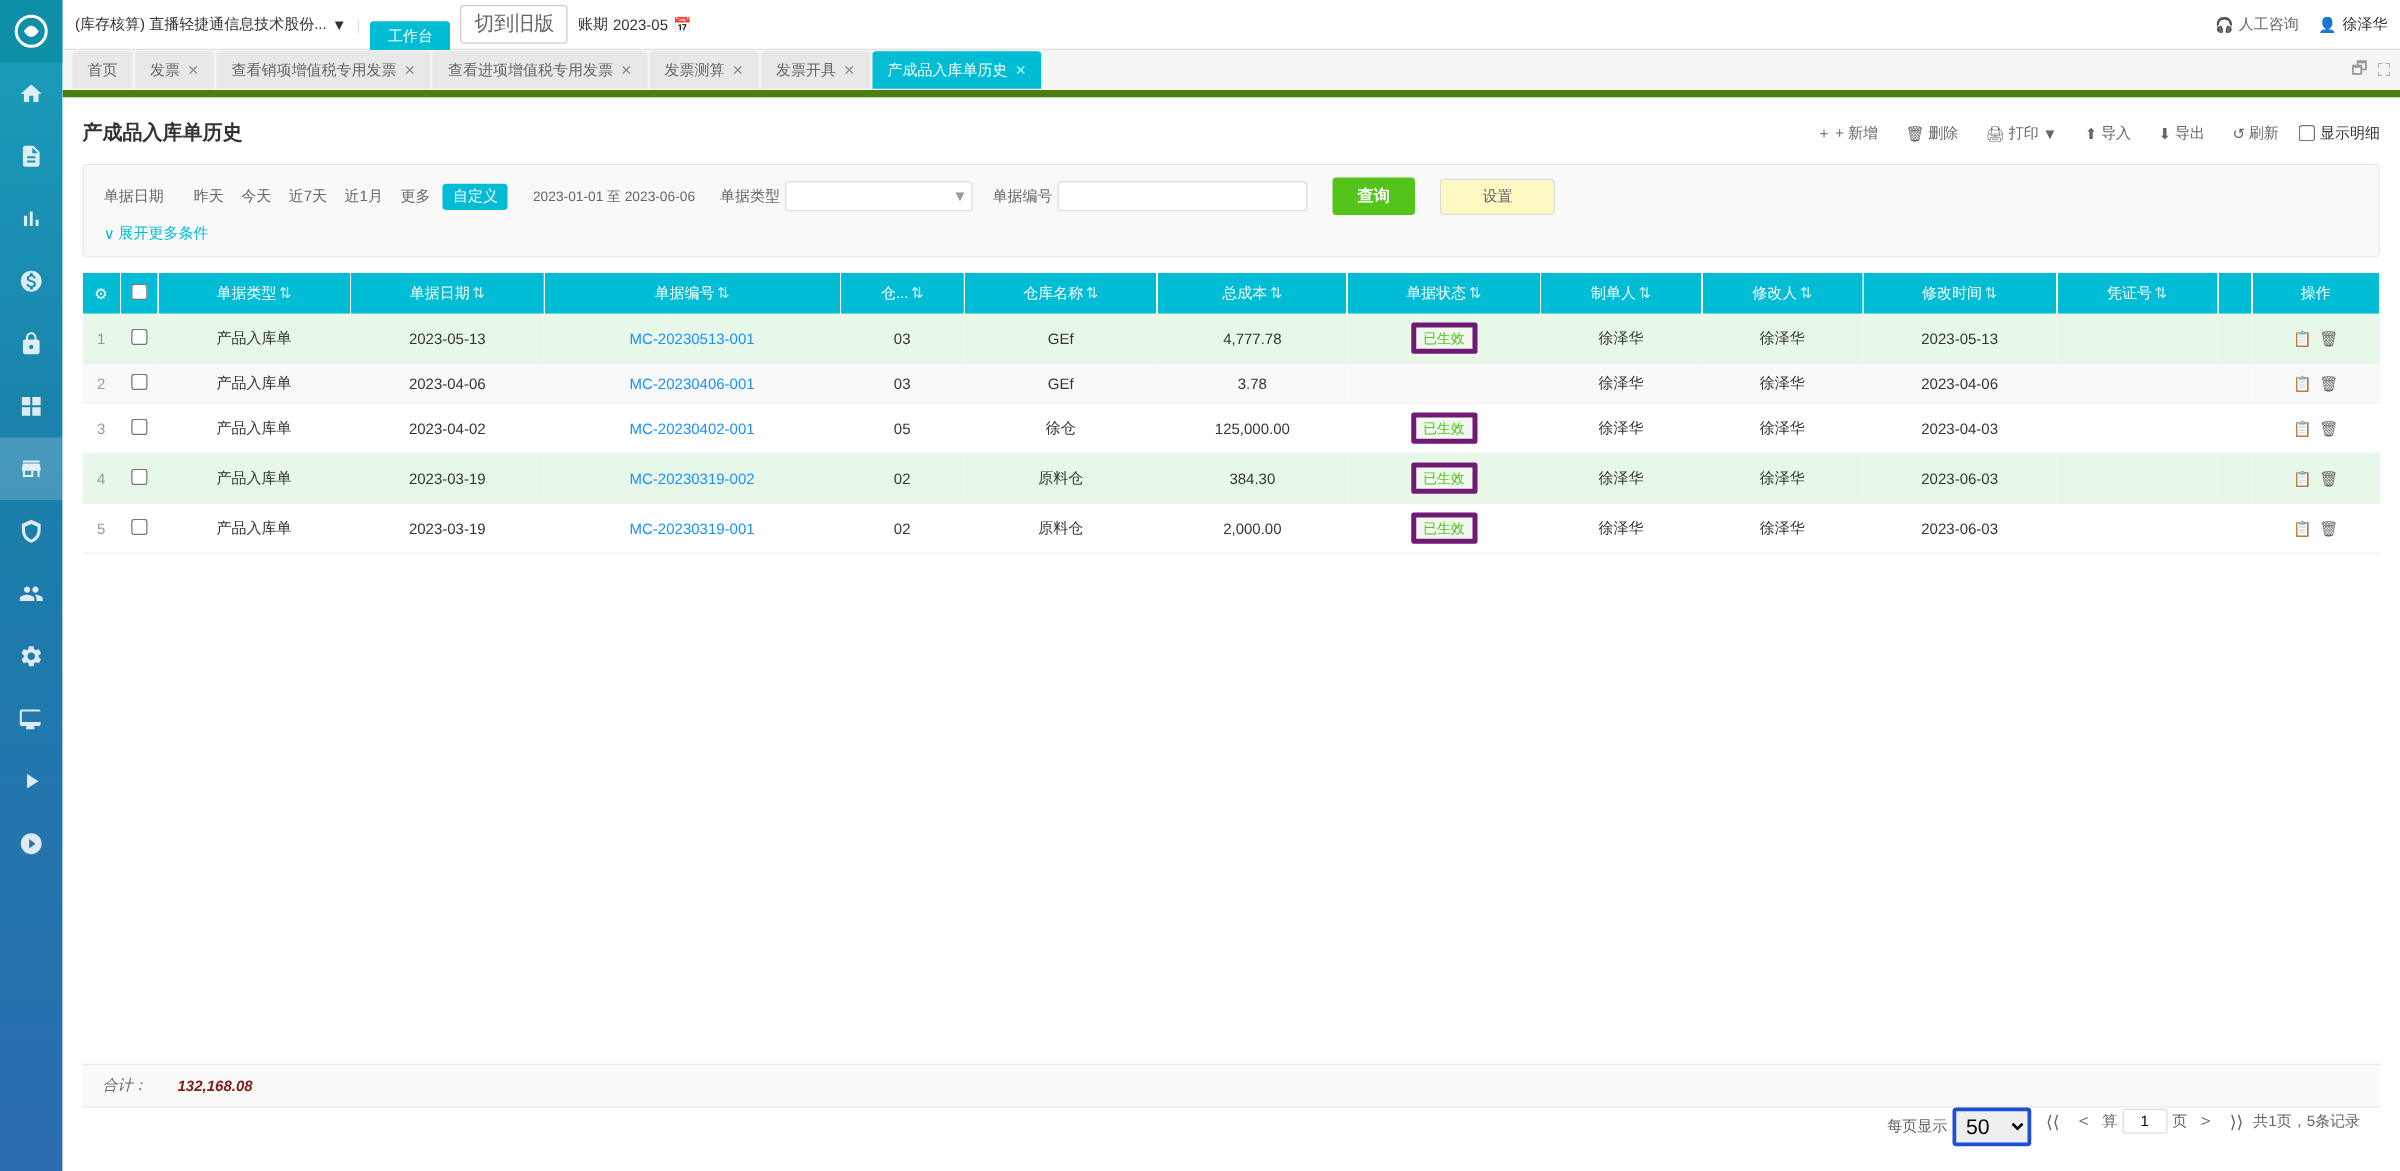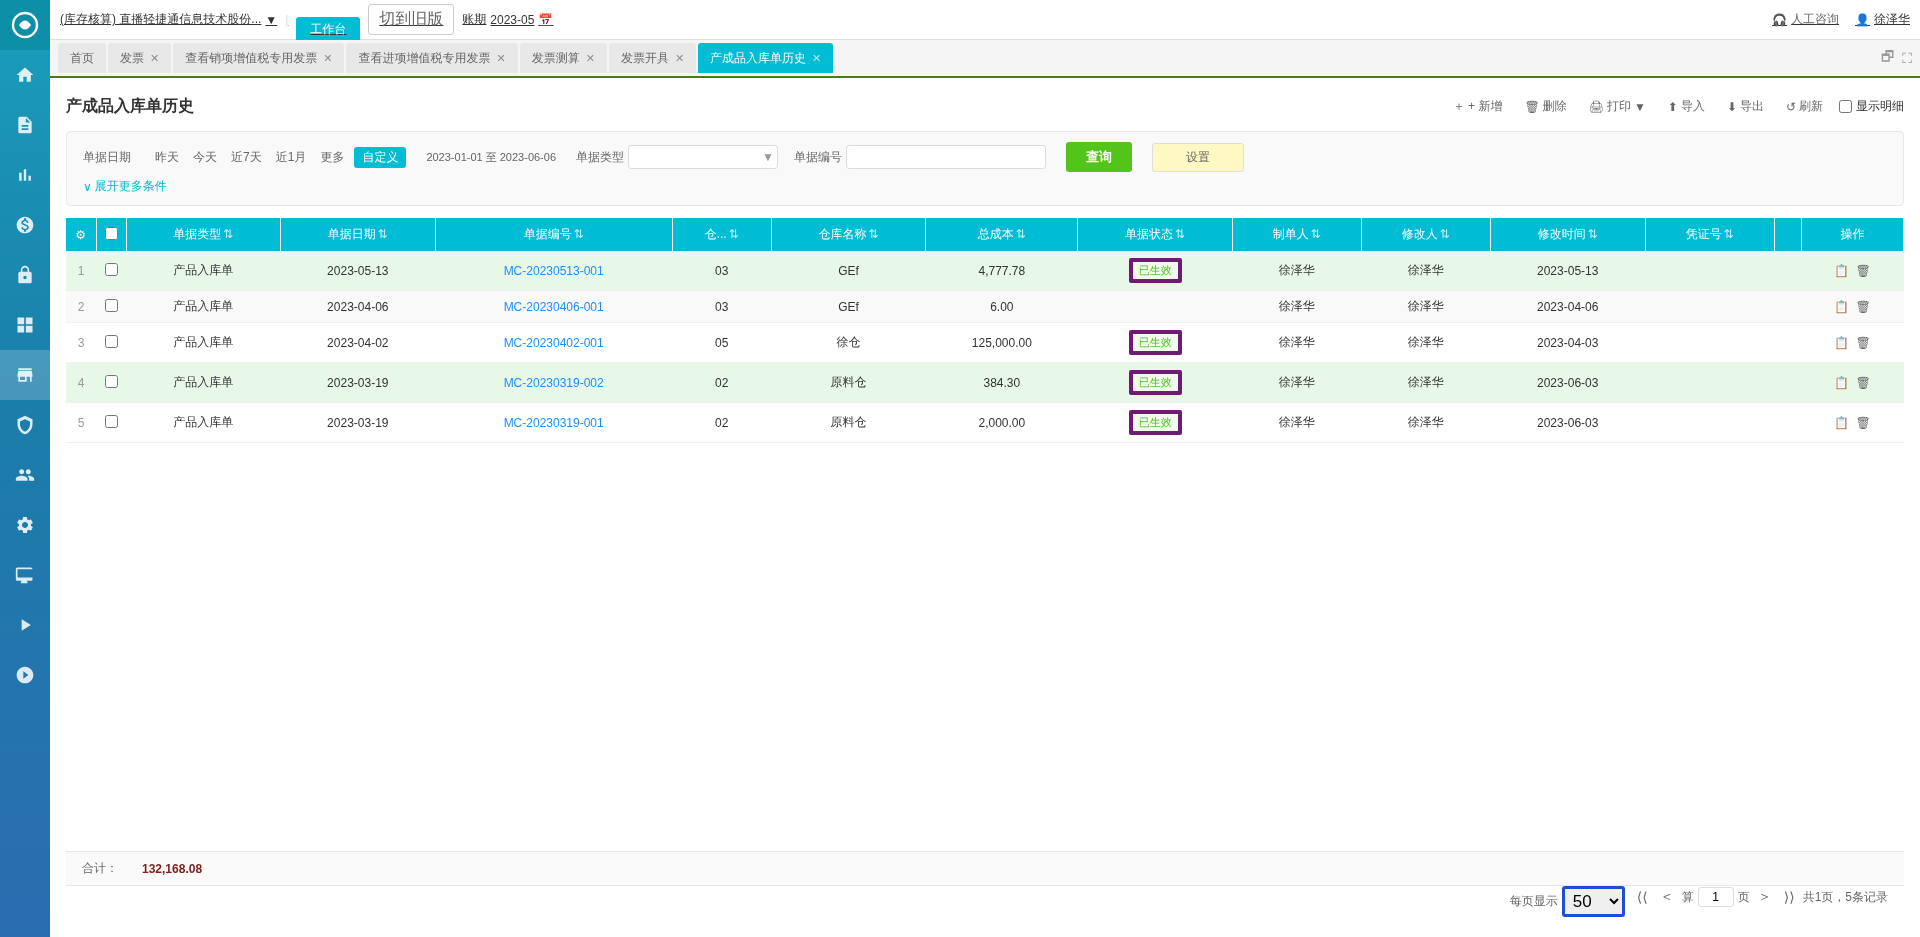--- a/index.html
+++ b/index.html
@@ -13,32 +13,32 @@
     .sidebar-logo { width: 50px; height: 50px; background: #0e8fa8; display: flex; align-items: center; justify-content: center; }
     .sidebar-logo svg { width: 30px; height: 30px; fill: white; }
     .sidebar-item { width: 50px; height: 50px; display: flex; align-items: center; justify-content: center; cursor: pointer; color: rgba(255,255,255,0.8); position: relative; }
     .sidebar-item.active { background: rgba(255,255,255,0.2); }
     .sidebar-item svg { width: 20px; height: 20px; fill: rgba(255,255,255,0.85); }
 
     
     .main-content { flex: 1; display: flex; flex-direction: column; overflow: hidden; }
 
     
-    .top-bar { height: 40px; background: white; display: flex; align-items: center; padding: 0 10px; border-bottom: 1px solid #e0e0e0; justify-content: space-between; text-decoration: underline; }
+    .top-bar { height: 40px; background: white; display: flex; align-items: center; padding: 0 10px; border-bottom: 1px solid #e0e0e0; justify-content: space-between; }
     .top-bar-left { display: flex; align-items: center; gap: 8px; }
     .company-selector { display: flex; align-items: center; gap: 4px; color: #333; font-size: 12px; max-width: 220px; }
     .btn-workbench { background: #00bcd4; color: white; border: none; padding: 4px 14px; border-radius: 3px; cursor: pointer; font-size: 12px; margin-top: 20px; }
     .btn-old-version { background: white; color: #666; border: 1px solid #ccc; padding: 4px 10px; border-radius: 3px; cursor: pointer; font-size: 16px; }
     .period-info { display: flex; align-items: center; gap: 4px; color: #333; font-size: 12px; }
     .top-bar-right { display: flex; align-items: center; gap: 16px; }
     .user-service { display: flex; align-items: center; gap: 4px; color: #666; font-size: 12px; cursor: pointer; }
     .user-avatar { display: flex; align-items: center; gap: 4px; color: #333; font-size: 12px; cursor: pointer; }
 
     
-    .tab-bar { height: 38px; background: #f5f5f5; display: flex; align-items: center; padding: 0 8px; border-bottom: 2px solid #4d7c0f; gap: 2px; }
+    .tab-bar { height: 38px; background: #f5f5f5; display: flex; align-items: center; padding: 0 8px; border-bottom: 6px solid #4d7c0f; gap: 2px; }
     .tab { display: flex; align-items: center; gap: 4px; padding: 0 12px; height: 30px; border-radius: 3px 3px 0 0; cursor: pointer; font-size: 12px; color: #666; background: #e8e8e8; white-space: nowrap; }
     .tab.active { background: #00bcd4; color: white; }
     .tab .close-icon { color: inherit; opacity: 0.7; font-size: 11px; margin-left: 2px; }
     .tab-window-controls { margin-left: auto; display: flex; gap: 8px; align-items: center; }
     .win-ctrl { cursor: pointer; color: #999; font-size: 14px; }
 
     
     .page-content { flex: 1; background: white; padding: 16px; overflow: auto; display: flex; flex-direction: column; }
 
     
@@ -77,21 +77,21 @@
     tbody td { padding: 7px 6px; text-align: center; white-space: nowrap; }
     tbody td.link { color: #1890ff; cursor: pointer; text-decoration: none; }
     .status-badge { display: inline-block; padding: 1px 6px; border-radius: 2px; font-size: 11px; background: #f0f8f0; color: #52c41a; border: 4px solid #701a75; }
     .row-num { color: #999; }
     .checkbox-cell { width: 30px; }
     .ops-cell { display: flex; align-items: center; justify-content: center; gap: 6px; }
     .op-icon { cursor: pointer; color: #666; }
     .settings-col { width: 30px; }
 
     
-    .table-footer { border-top: 1px solid #e8e8e8; padding: 8px 16px; display: flex; align-items: center; background: #fafafa; }
+    .table-footer { border-top: 1px solid #e8e8e8; padding: 8px 16px; display: flex; align-items: center; background: #fafafa; font-style: italic; }
     .footer-total-label { color: #666; min-width: 60px; }
     .footer-total-value { color: #7f1d1d; font-weight: bold; flex: 1; }
 
     
     .pagination-bar { height: 36px; background: white; border-top: 1px solid #e8e8e8; display: flex; align-items: flex-start; justify-content: flex-end; padding: 0 16px; gap: 8px; font-size: 12px; color: #666; }
     .page-size-select { display: flex; align-items: center; gap: 4px; }
     .page-size-select select { border: 3px solid #1d4ed8; border-radius: 3px; padding: 2px 4px; font-size: 17px; }
     .page-nav { display: flex; align-items: center; gap: 4px; }
     .page-nav-btn { cursor: pointer; color: #666; padding: 2px 4px; font-size: 14px; }
     .page-input { width: 36px; border: 1px solid #ddd; border-radius: 3px; padding: 2px 4px; text-align: center; font-size: 12px; }
@@ -365,21 +365,21 @@
       </td>
     </tr>
               <tr>
       <td class="row-num">2</td>
       <td class="checkbox-cell"><input type="checkbox" style=""></td>
       <td>产品入库单</td>
       <td>2023-04-06</td>
       <td class="link">MC-20230406-001</td>
       <td>03</td>
       <td>GEf</td>
-      <td>6.00</td>
+      <td>3.78</td>
       <td></td>
       <td>徐泽华</td>
       <td>徐泽华</td>
       <td>2023-04-06</td>
       <td></td>
       <td></td>
       <td>
         <div class="ops-cell">
           <span class="op-icon" title="编辑">📋</span>
           <span class="op-icon" title="删除">🗑</span>

